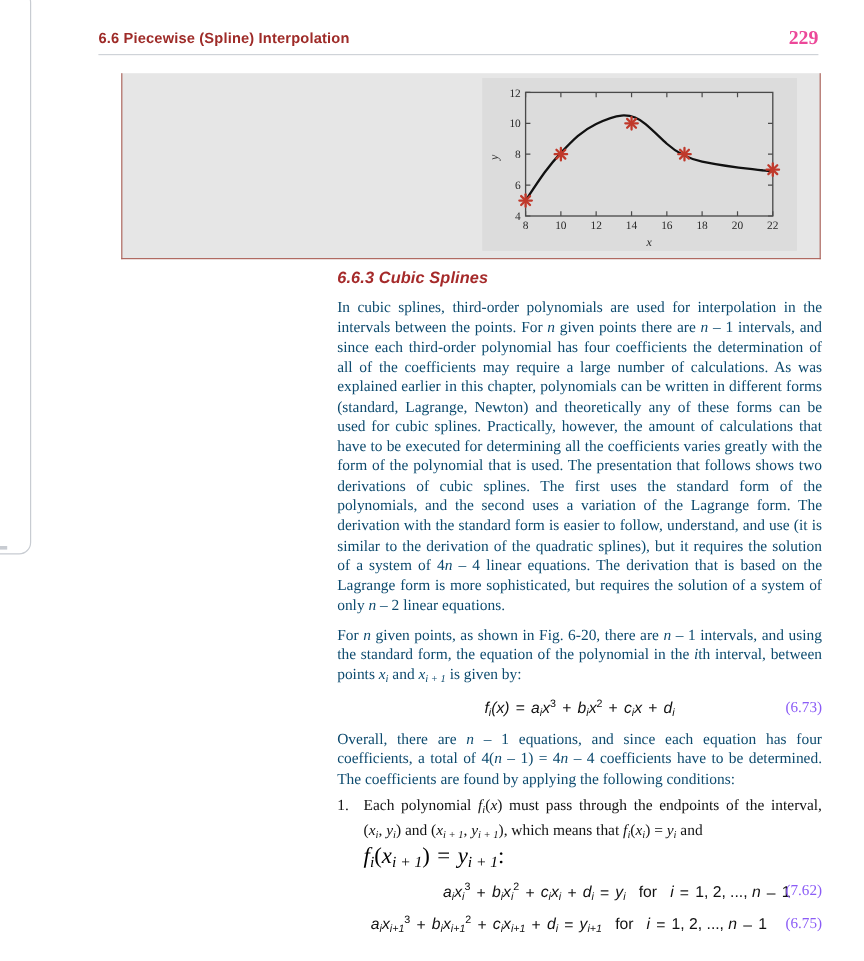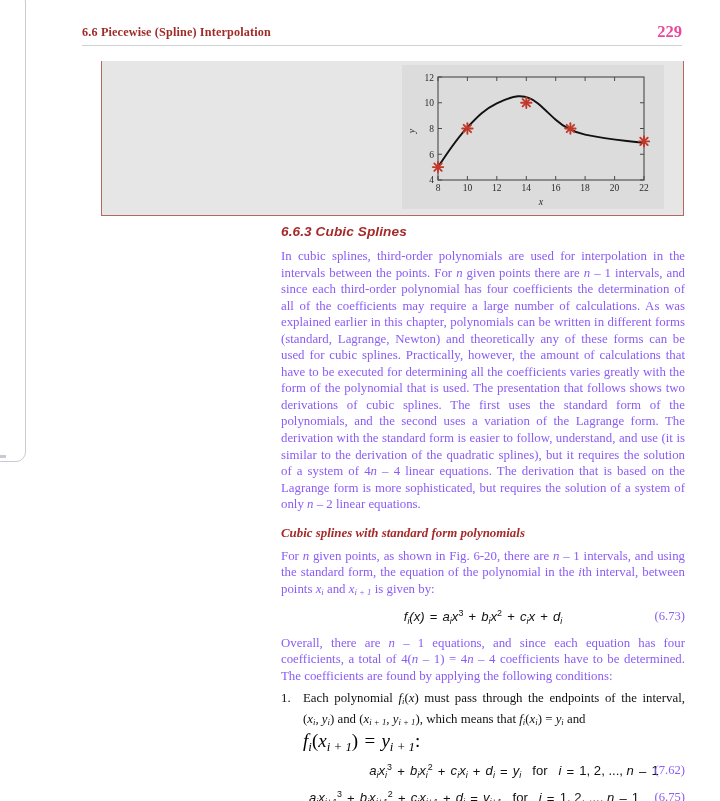--- a/index.html
+++ b/index.html
@@ -33,21 +33,21 @@
   }
 
   
   .runhead {
     position: absolute;
     left: 82px; top: 25px;
     width: 600px; height: 22px;
   }
   .runhead-title {
     position: absolute; left: 0; top: 0;
-    font-family: Liberation Serif, serif;
+    font-family: Liberation Sans, sans-serif;
     font-weight: bold;
     font-size: 12.2px;
     color: #9e2b28;
     letter-spacing: .15px;
     white-space: nowrap;
   }
   .runhead-page {
     position: absolute; right: 0; top: -3px;
     font-family: "Liberation Serif", serif;
     font-weight: bold;
@@ -112,21 +112,21 @@
     font-style: italic;
     font-weight: bold;
     font-size: 12.9px;
     color: #a52a2a;
   }
   p.body {
     margin: 0 0 8px 0;
     font-family: "Liberation Serif", serif;
     font-size: 12.85px;
     line-height: 16.55px;
-    color: #8b5cf6;
+    color: #0c4a6e;
     text-align: justify;
     text-justify: inter-word;
   }
   p.body.tight { margin-bottom: 6px; }
   i, .v { font-style: italic; }
   .nbs { white-space: nowrap; }
 
   
   .eqrow {
     position: relative;
@@ -296,21 +296,20 @@
       </svg>
     </div>
   </div>
 
   <div class="col">
 
     <h3 class="sec-head">6.6.3  Cubic Splines</h3>
 
     <p class="body">In cubic splines, third-order polynomials are used for interpolation in the intervals between the points. For <i>n</i> given points there are <span class="nbs"><i>n</i> – 1</span> intervals, and since each third-order polynomial has four coefficients the determination of all of the coefficients may require a large number of calculations. As was explained earlier in this chapter, polynomials can be written in different forms (standard, Lagrange, Newton) and theoretically any of these forms can be used for cubic splines. Practically, however, the amount of calculations that have to be executed for determining all the coefficients varies greatly with the form of the polynomial that is used. The presentation that follows shows two derivations of cubic splines. The first uses the standard form of the polynomials, and the second uses a variation of the Lagrange form. The derivation with the standard form is easier to follow, understand, and use (it is similar to the derivation of the quadratic splines), but it requires the solution of a system of <span class="nbs">4<i>n</i> – 4</span> linear equations. The derivation that is based on the Lagrange form is more sophisticated, but requires the solution of a system of only <span class="nbs"><i>n</i> – 2</span> linear equations.</p>
 
-    <h4 class="sub-head">Cubic splines with standard form polynomials</h4>
 
     <p class="body tight">For <i>n</i> given points, as shown in Fig. 6-20, there are <span class="nbs"><i>n</i> – 1</span> intervals, and using the standard form, the equation of the polynomial in the <i>i</i>th interval, between points <span class="nbs"><i>x<sub class="ix">i</sub></i></span> and <span class="nbs"><i>x<sub class="ix">i</sub></i><sub class="ix">&nbsp;+ 1</sub></span> is given by:</p>
 
     <div class="eqrow">
       <div class="eqbody">
         f<sub class="ix">i</sub>(x) <span class="op">=</span> a<sub class="ix">i</sub>x<sup class="ex">3</sup> <span class="op">+</span> b<sub class="ix">i</sub>x<sup class="ex">2</sup> <span class="op">+</span> c<sub class="ix">i</sub>x <span class="op">+</span> d<sub class="ix">i</sub>
       </div>
       <div class="eqnum">(6.73)</div>
     </div>
 

